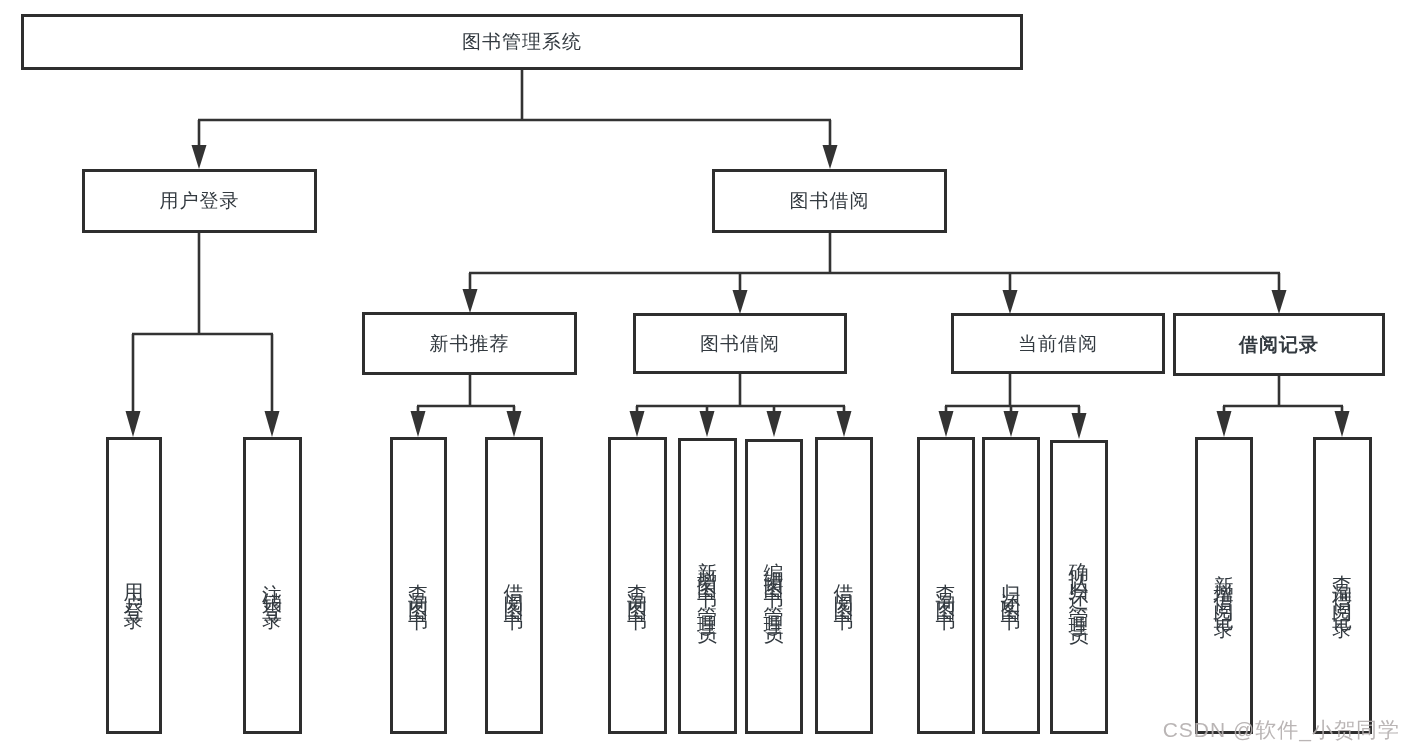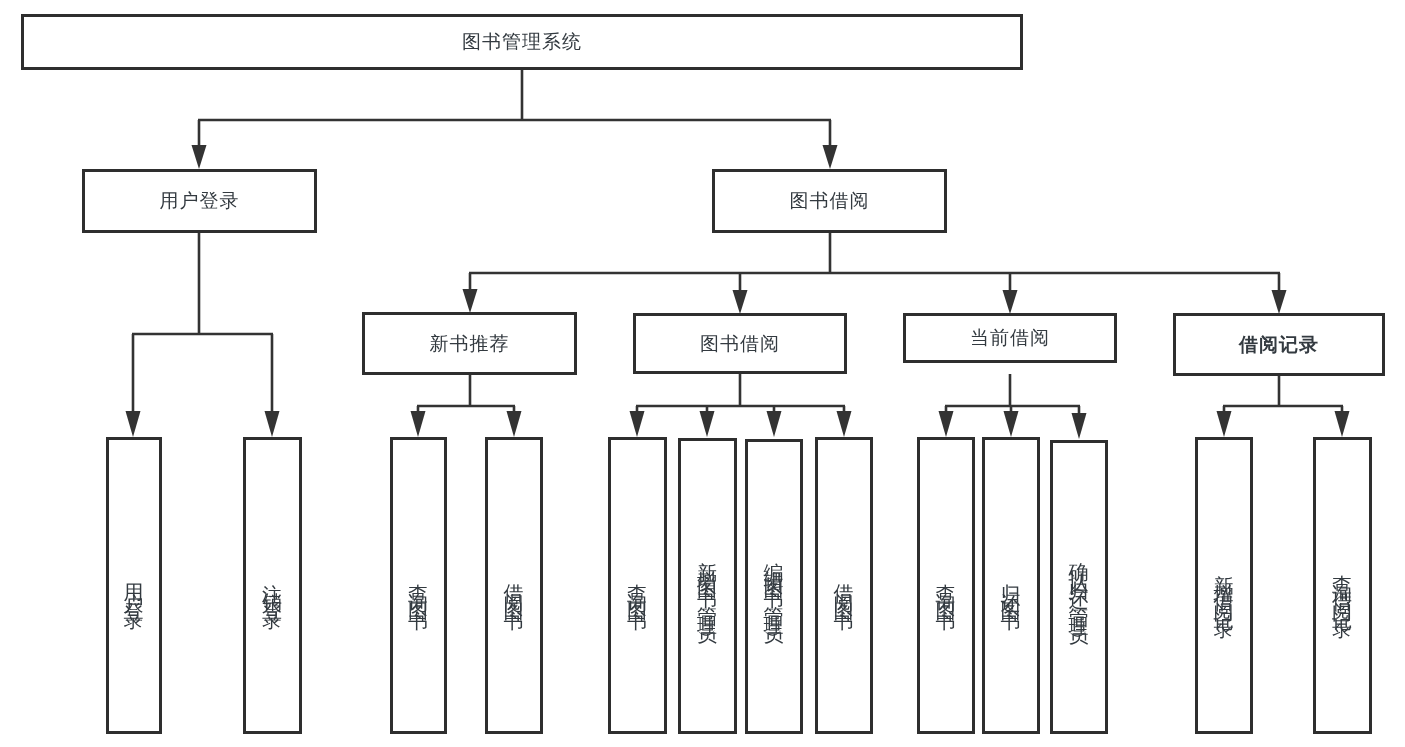--- a/index.html
+++ b/index.html
@@ -97,35 +97,36 @@
     </g>
   </svg>
 
   <div class="node h-node" style="left:21px; top:14px; width:1002px; height:56px;">图书管理系统</div>
 
   <div class="node h-node" style="left:82px; top:169px; width:235px; height:64px;">用户登录</div>
   <div class="node h-node" style="left:712px; top:169px; width:235px; height:64px;">图书借阅</div>
 
   <div class="node h-node" style="left:633px; top:313px; width:214px; height:61px;">图书借阅</div>
   <div class="node h-node" style="left:362px; top:312px; width:215px; height:63px;">新书推荐</div>
-  <div class="node h-node" style="left:903px; top:313px; width:214px; height:50px;">当前借阅</div>
+  <div class="node h-node" style="left:951px; top:313px; width:214px; height:61px;">当前借阅</div>
   <div class="node h-node" style="left:1173px; top:313px; width:212px; height:63px;font-weight:bold;">借阅记录</div>
 
   <div class="node v-node" style="left:106px; top:437px; width:56px; height:297px;">用户登录</div>
   <div class="node v-node" style="left:243px; top:437px; width:59px; height:297px;">注销登录</div>
 
   <div class="node v-node" style="left:390px; top:437px; width:57px; height:297px;">查询图书</div>
   <div class="node v-node" style="left:485px; top:437px; width:58px; height:297px;">借阅图书</div>
 
   <div class="node v-node" style="left:608px; top:437px; width:59px; height:297px;">查询图书</div>
   <div class="node v-node" style="left:678px; top:438px; width:59px; height:296px;">新增图书（管理员）</div>
   <div class="node v-node" style="left:745px; top:439px; width:58px; height:295px;">编辑图书（管理员）</div>
   <div class="node v-node" style="left:815px; top:437px; width:58px; height:297px;">借阅图书</div>
 
   <div class="node v-node" style="left:917px; top:437px; width:58px; height:297px;">查询图书</div>
   <div class="node v-node" style="left:982px; top:437px; width:58px; height:297px;">归还图书</div>
   <div class="node v-node" style="left:1050px; top:440px; width:58px; height:294px;">确认归还（管理员）</div>
 
   <div class="node v-node" style="left:1195px; top:437px; width:58px; height:297px;">新增借阅记录</div>
   <div class="node v-node" style="left:1313px; top:437px; width:59px; height:297px;">查询借阅记录</div>
 
+  <div class="watermark">CSDN @软件_小贺同学</div>
 
 </div>
 
 </body></html>

